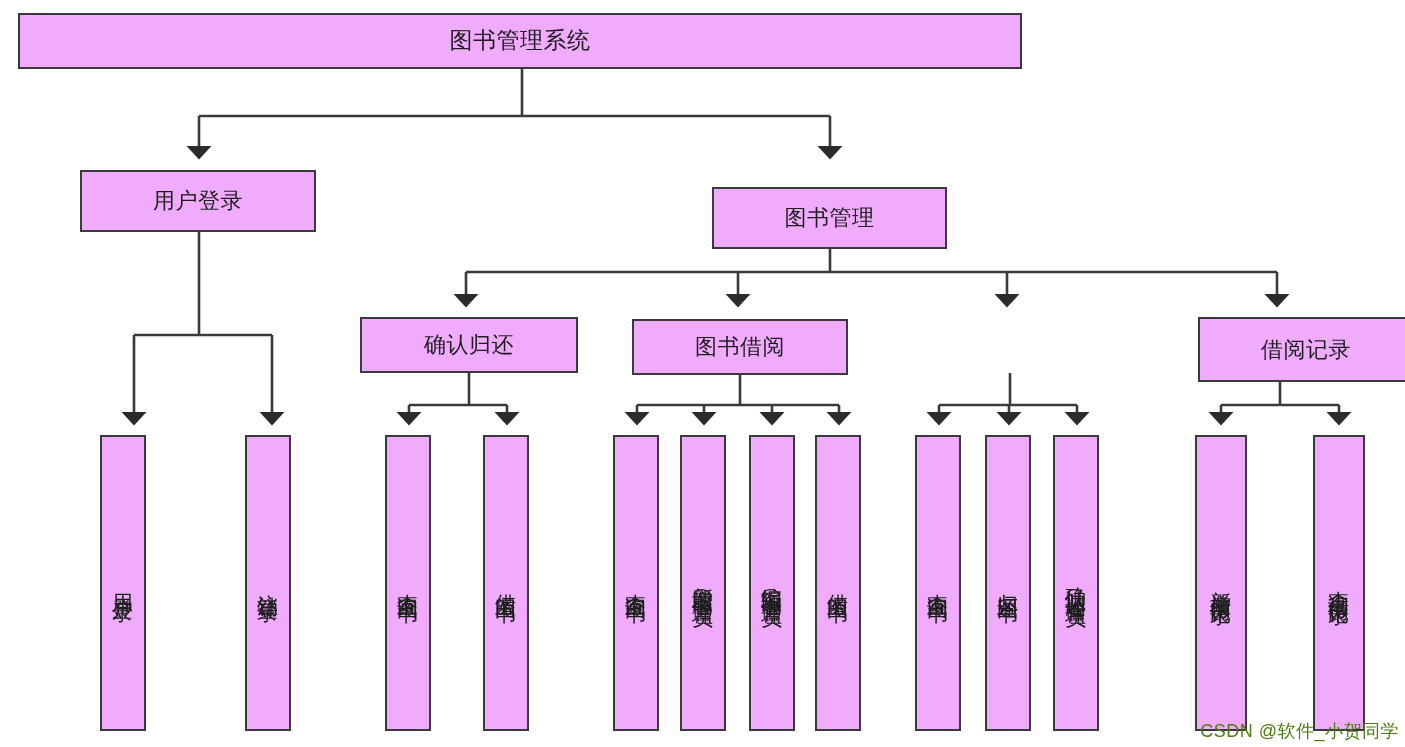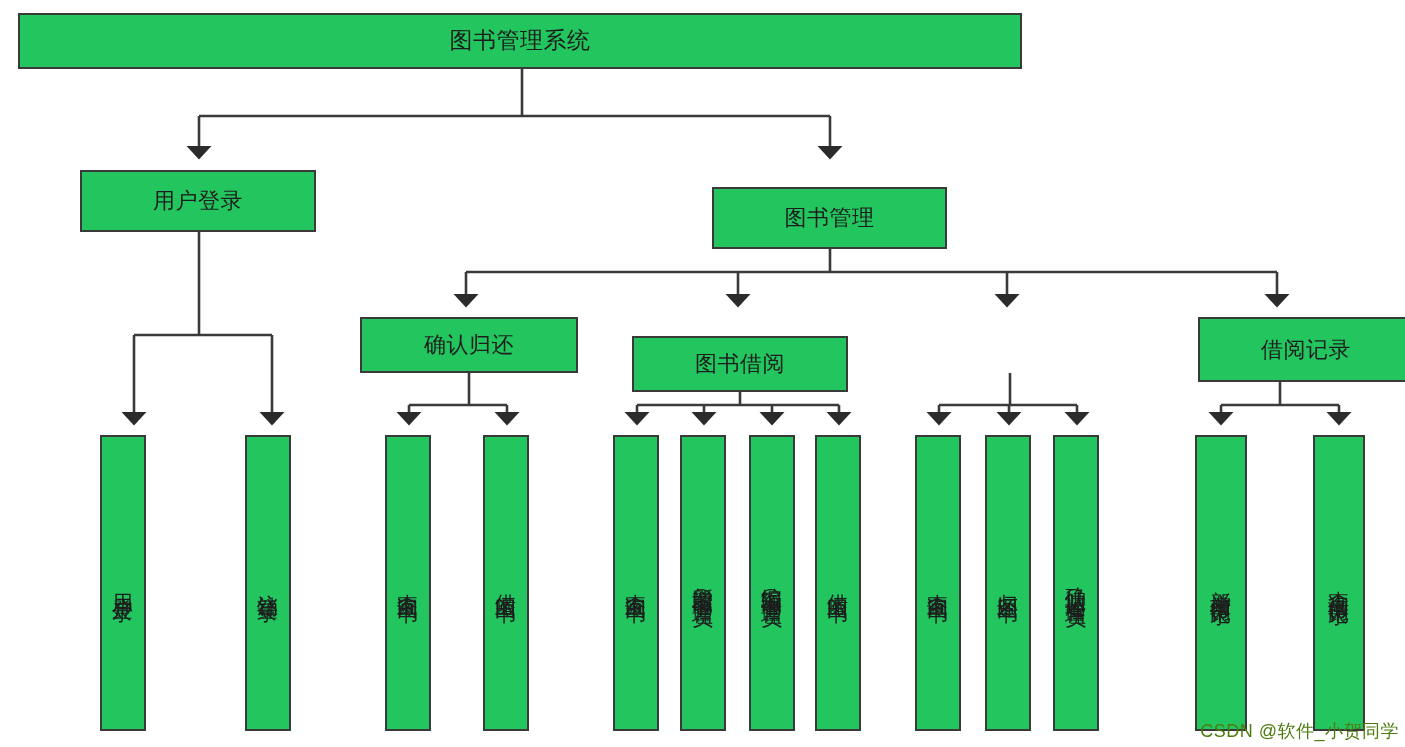--- a/index.html
+++ b/index.html
@@ -17,21 +17,21 @@
   #wires{
     position:absolute;
     left:0; top:0;
     width:1405px; height:747px;
     pointer-events:none;
   }
   .node{
     position:absolute;
     box-sizing:border-box;
     border:2px solid #3a3a3a;
-    background:#22c55e;
+    background:#f0abfc;
     display:flex;
     align-items:center;
     justify-content:center;
     color:#1d1d1d;
     z-index:2;
   }
   .node .lbl{
     display:block;
     line-height:1.18;
     letter-spacing:0.5px;
@@ -127,21 +127,21 @@
   <div class="node h" style="left:80px;top:170px;width:236px;height:62px;">
     <span class="lbl">用户登录</span>
   </div>
   <div class="node h" style="left:712px;top:170px;width:235px;height:62px;margin-top:17px;">
     <span class="lbl">图书管理</span>
   </div>
 
   <div class="node h" style="left:360px;top:317px;width:218px;height:56px;">
     <span class="lbl">确认归还</span>
   </div>
-  <div class="node h" style="left:632px;top:336px;width:216px;height:56px;">
+  <div class="node h" style="left:632px;top:319px;width:216px;height:56px;">
     <span class="lbl">图书借阅</span>
   </div>
   <div class="node h" style="left:1198px;top:317px;width:216px;height:65px;">
     <span class="lbl">借阅记录</span>
   </div>
 
   <div class="node v" style="left:100px;top:435px;width:46px;height:296px;">
     <span class="lbl">用户登录</span>
   </div>
   <div class="node v" style="left:245px;top:435px;width:46px;height:296px;">

